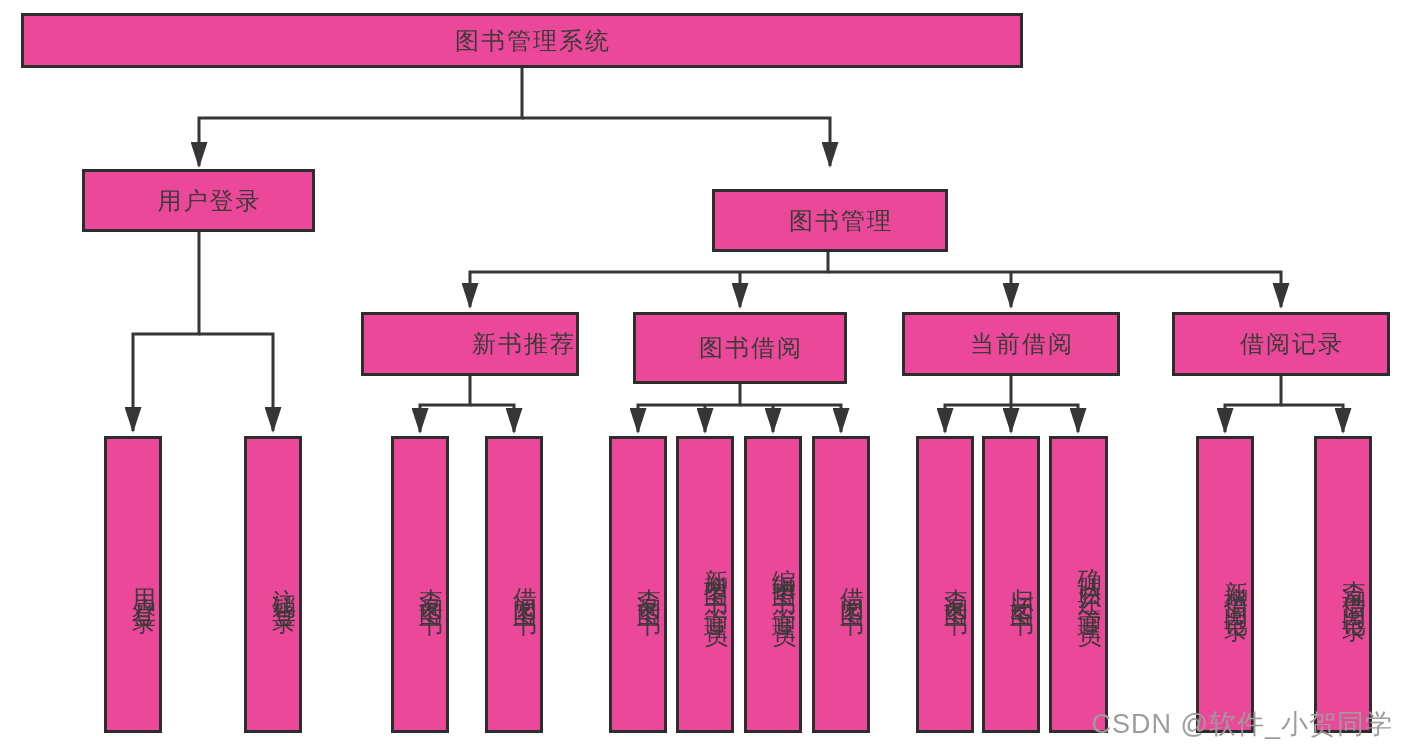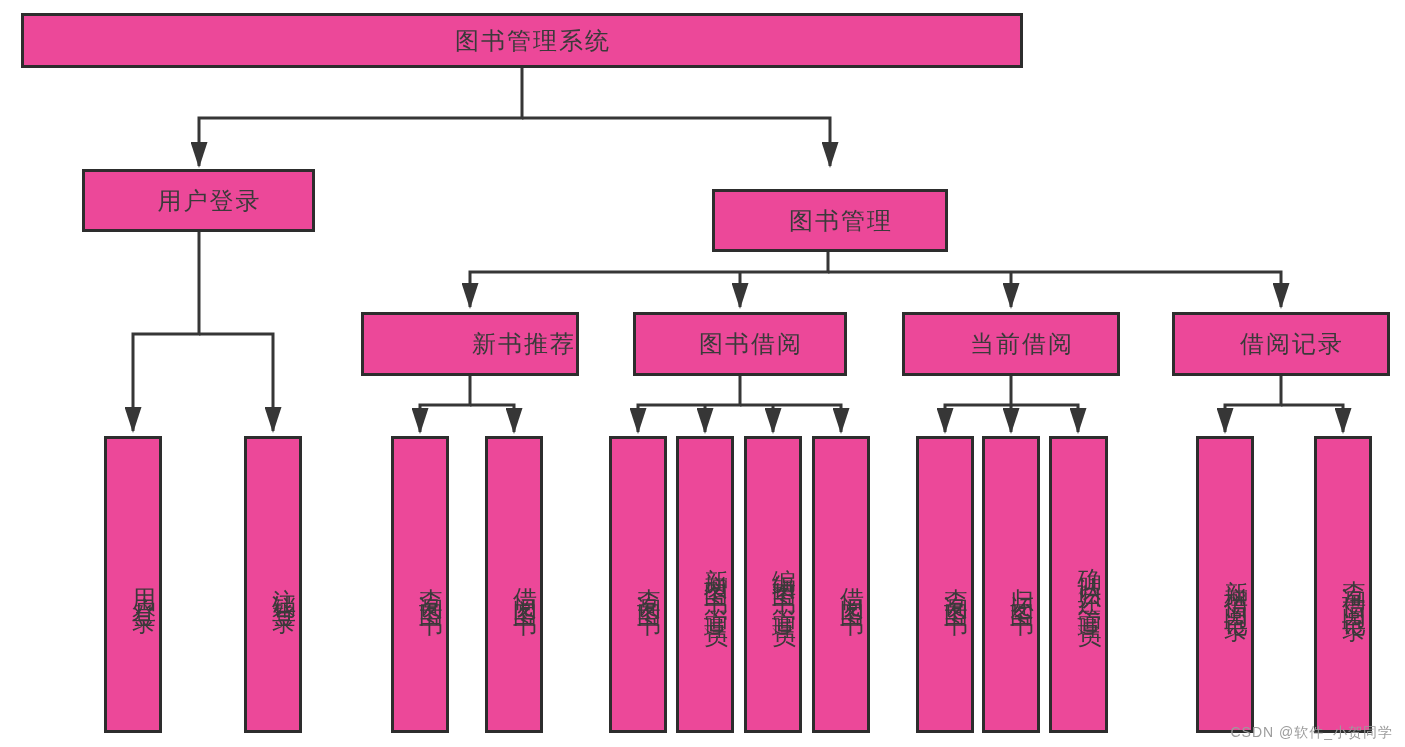--- a/index.html
+++ b/index.html
@@ -40,21 +40,21 @@
     text-orientation:mixed;
     font-size:24px;
     letter-spacing:8px;
     line-height:1;
     white-space:nowrap;
   }
   .watermark{
     position:absolute;
     right:12px;
     bottom:5px;
-    font-size:14px;
+    font-size:27px;
     letter-spacing:1px;
     color:var(--watermark);
     z-index:5;
     white-space:nowrap;
   }
 </style>
 </head>
 <body>
 
 <div class="canvas">
@@ -102,21 +102,21 @@
   <div class="box" style="left:82px;top:169px;width:233px;height:63px;">
     <span class="hlabel">用户登录</span>
   </div>
   <div class="box" style="left:712px;top:169px;width:236px;height:63px;margin-top:20px;">
     <span class="hlabel">图书管理</span>
   </div>
 
   <div class="box" style="left:361px;top:312px;width:218px;height:64px;justify-content:flex-end;">
     <span class="hlabel">新书推荐</span>
   </div>
-  <div class="box" style="left:633px;top:312px;width:214px;height:64px;">
+  <div class="box" style="left:633px;top:312px;width:214px;height:72px;">
     <span class="hlabel">图书借阅</span>
   </div>
   <div class="box" style="left:902px;top:312px;width:218px;height:64px;">
     <span class="hlabel">当前借阅</span>
   </div>
   <div class="box" style="left:1172px;top:312px;width:218px;height:64px;">
     <span class="hlabel">借阅记录</span>
   </div>
 
   <div class="box" style="left:104px;top:436px;width:58px;height:297px;">

